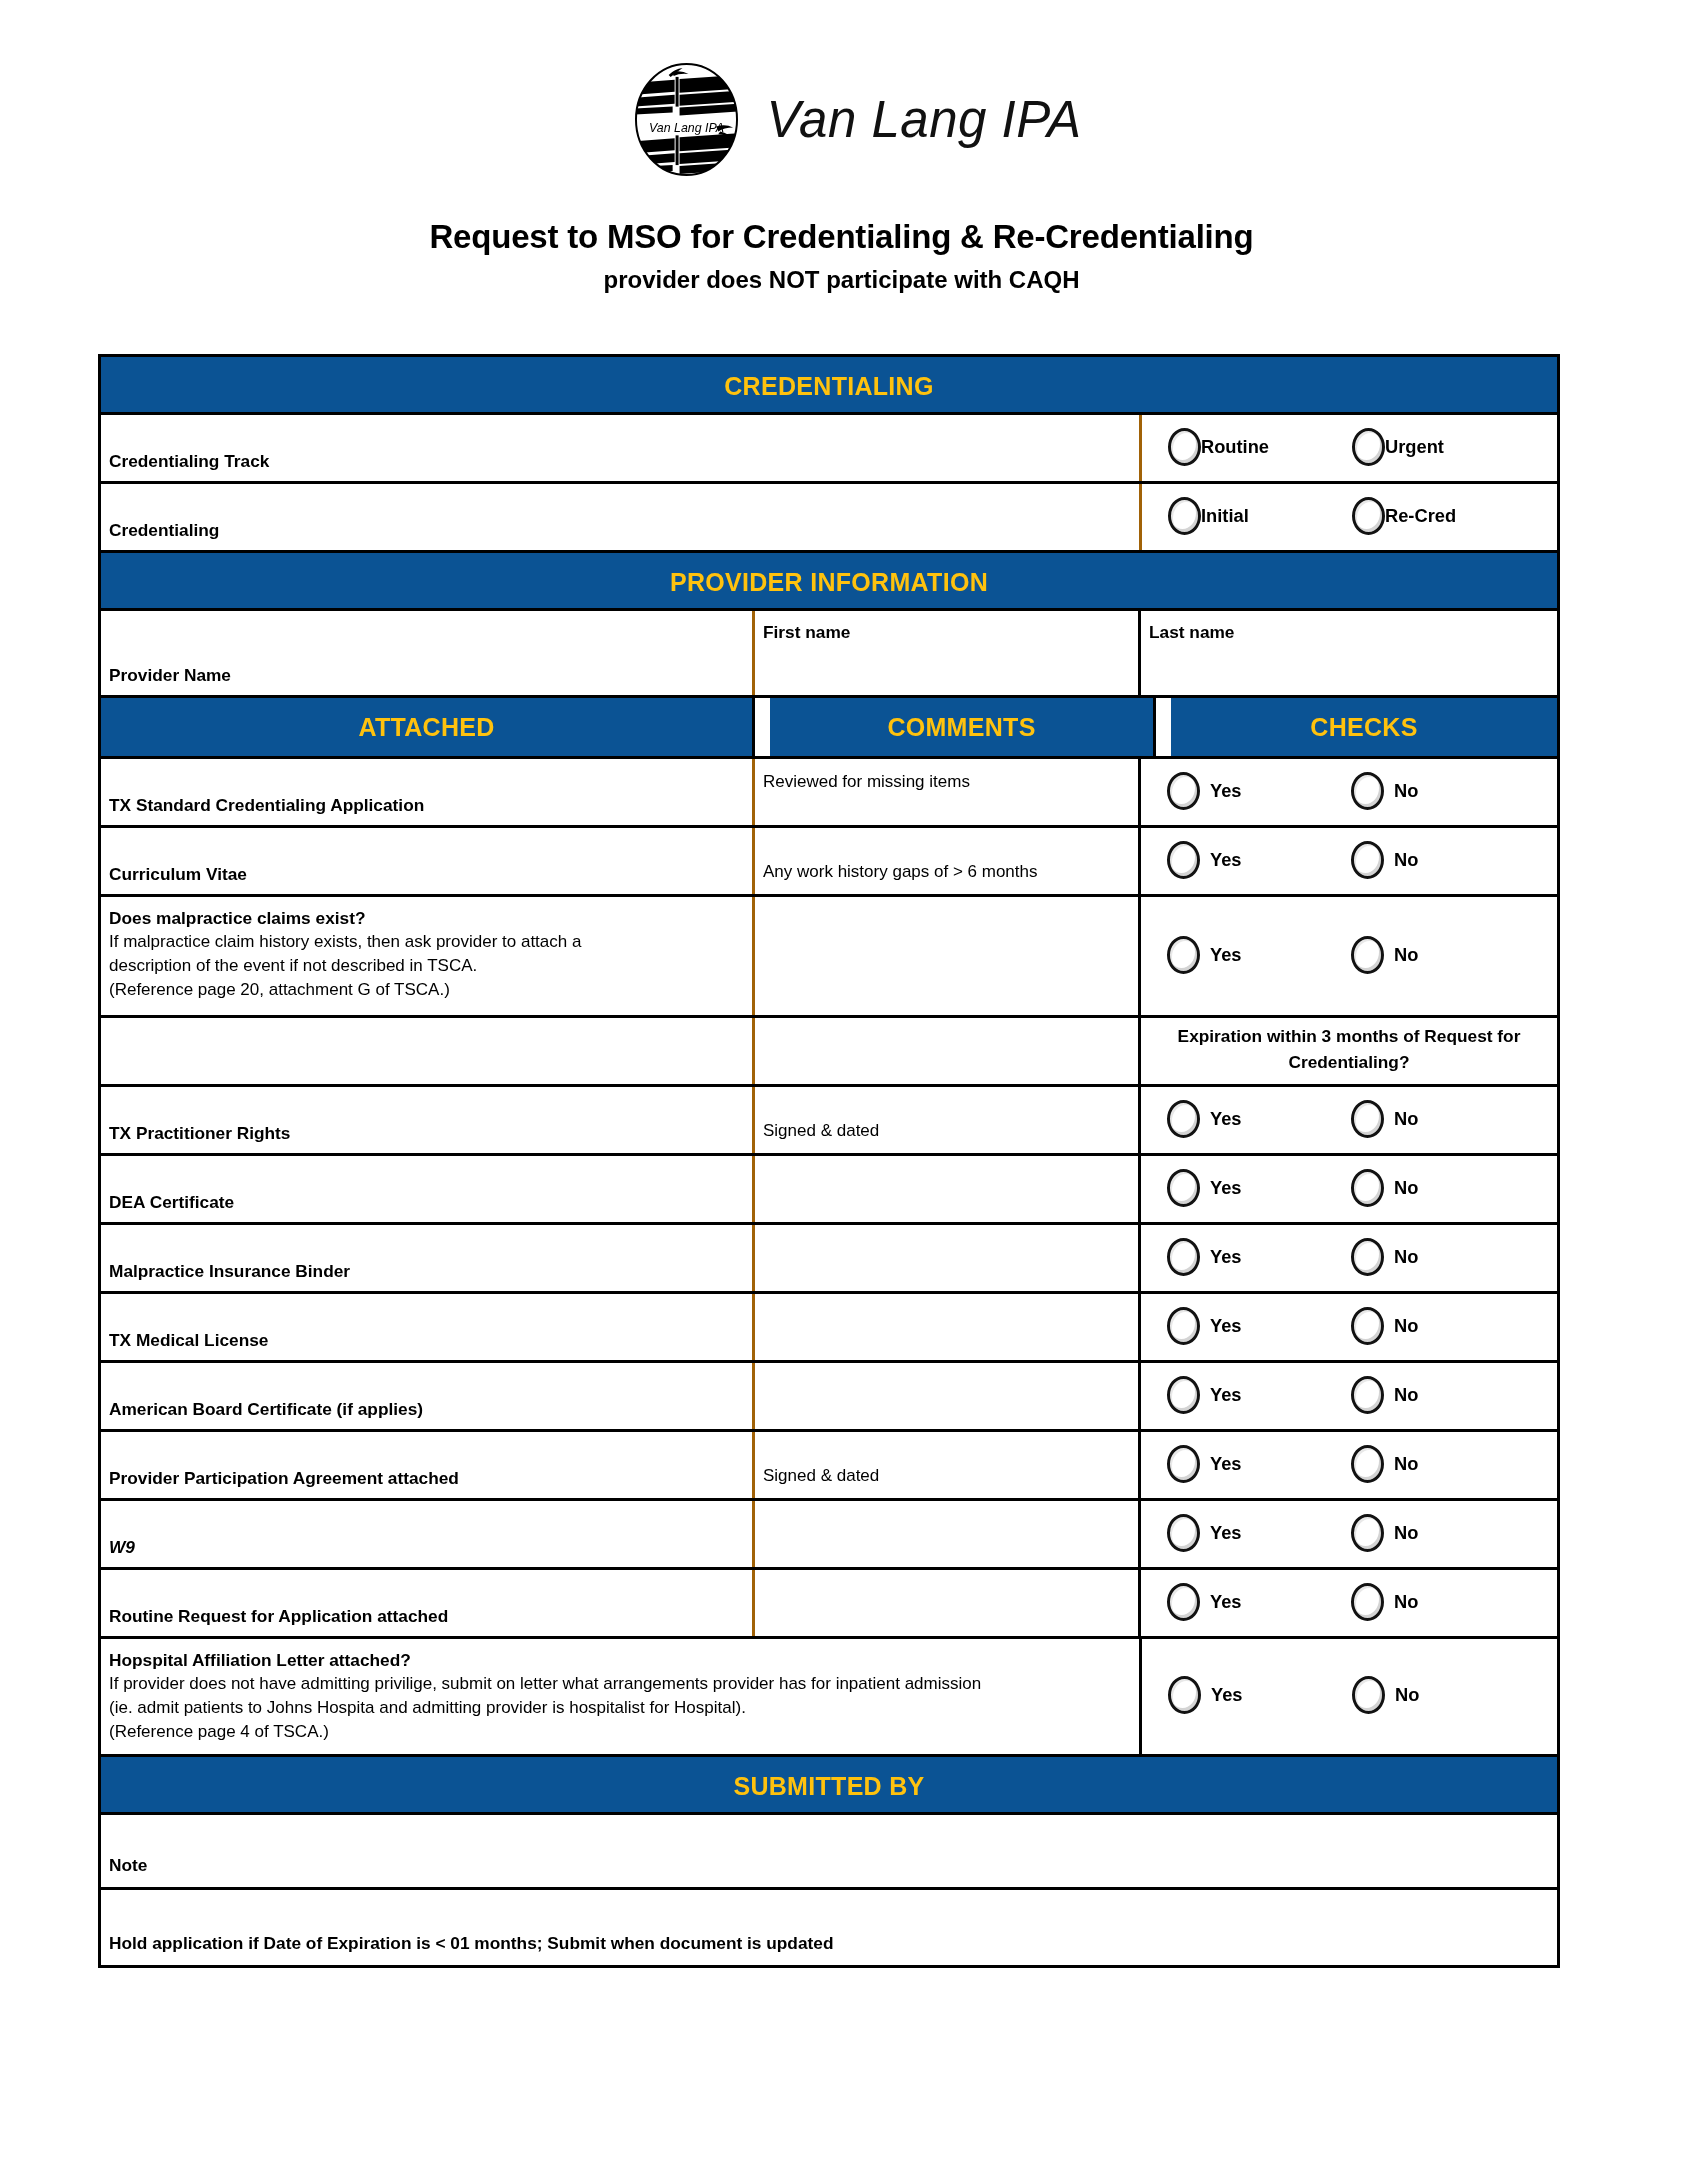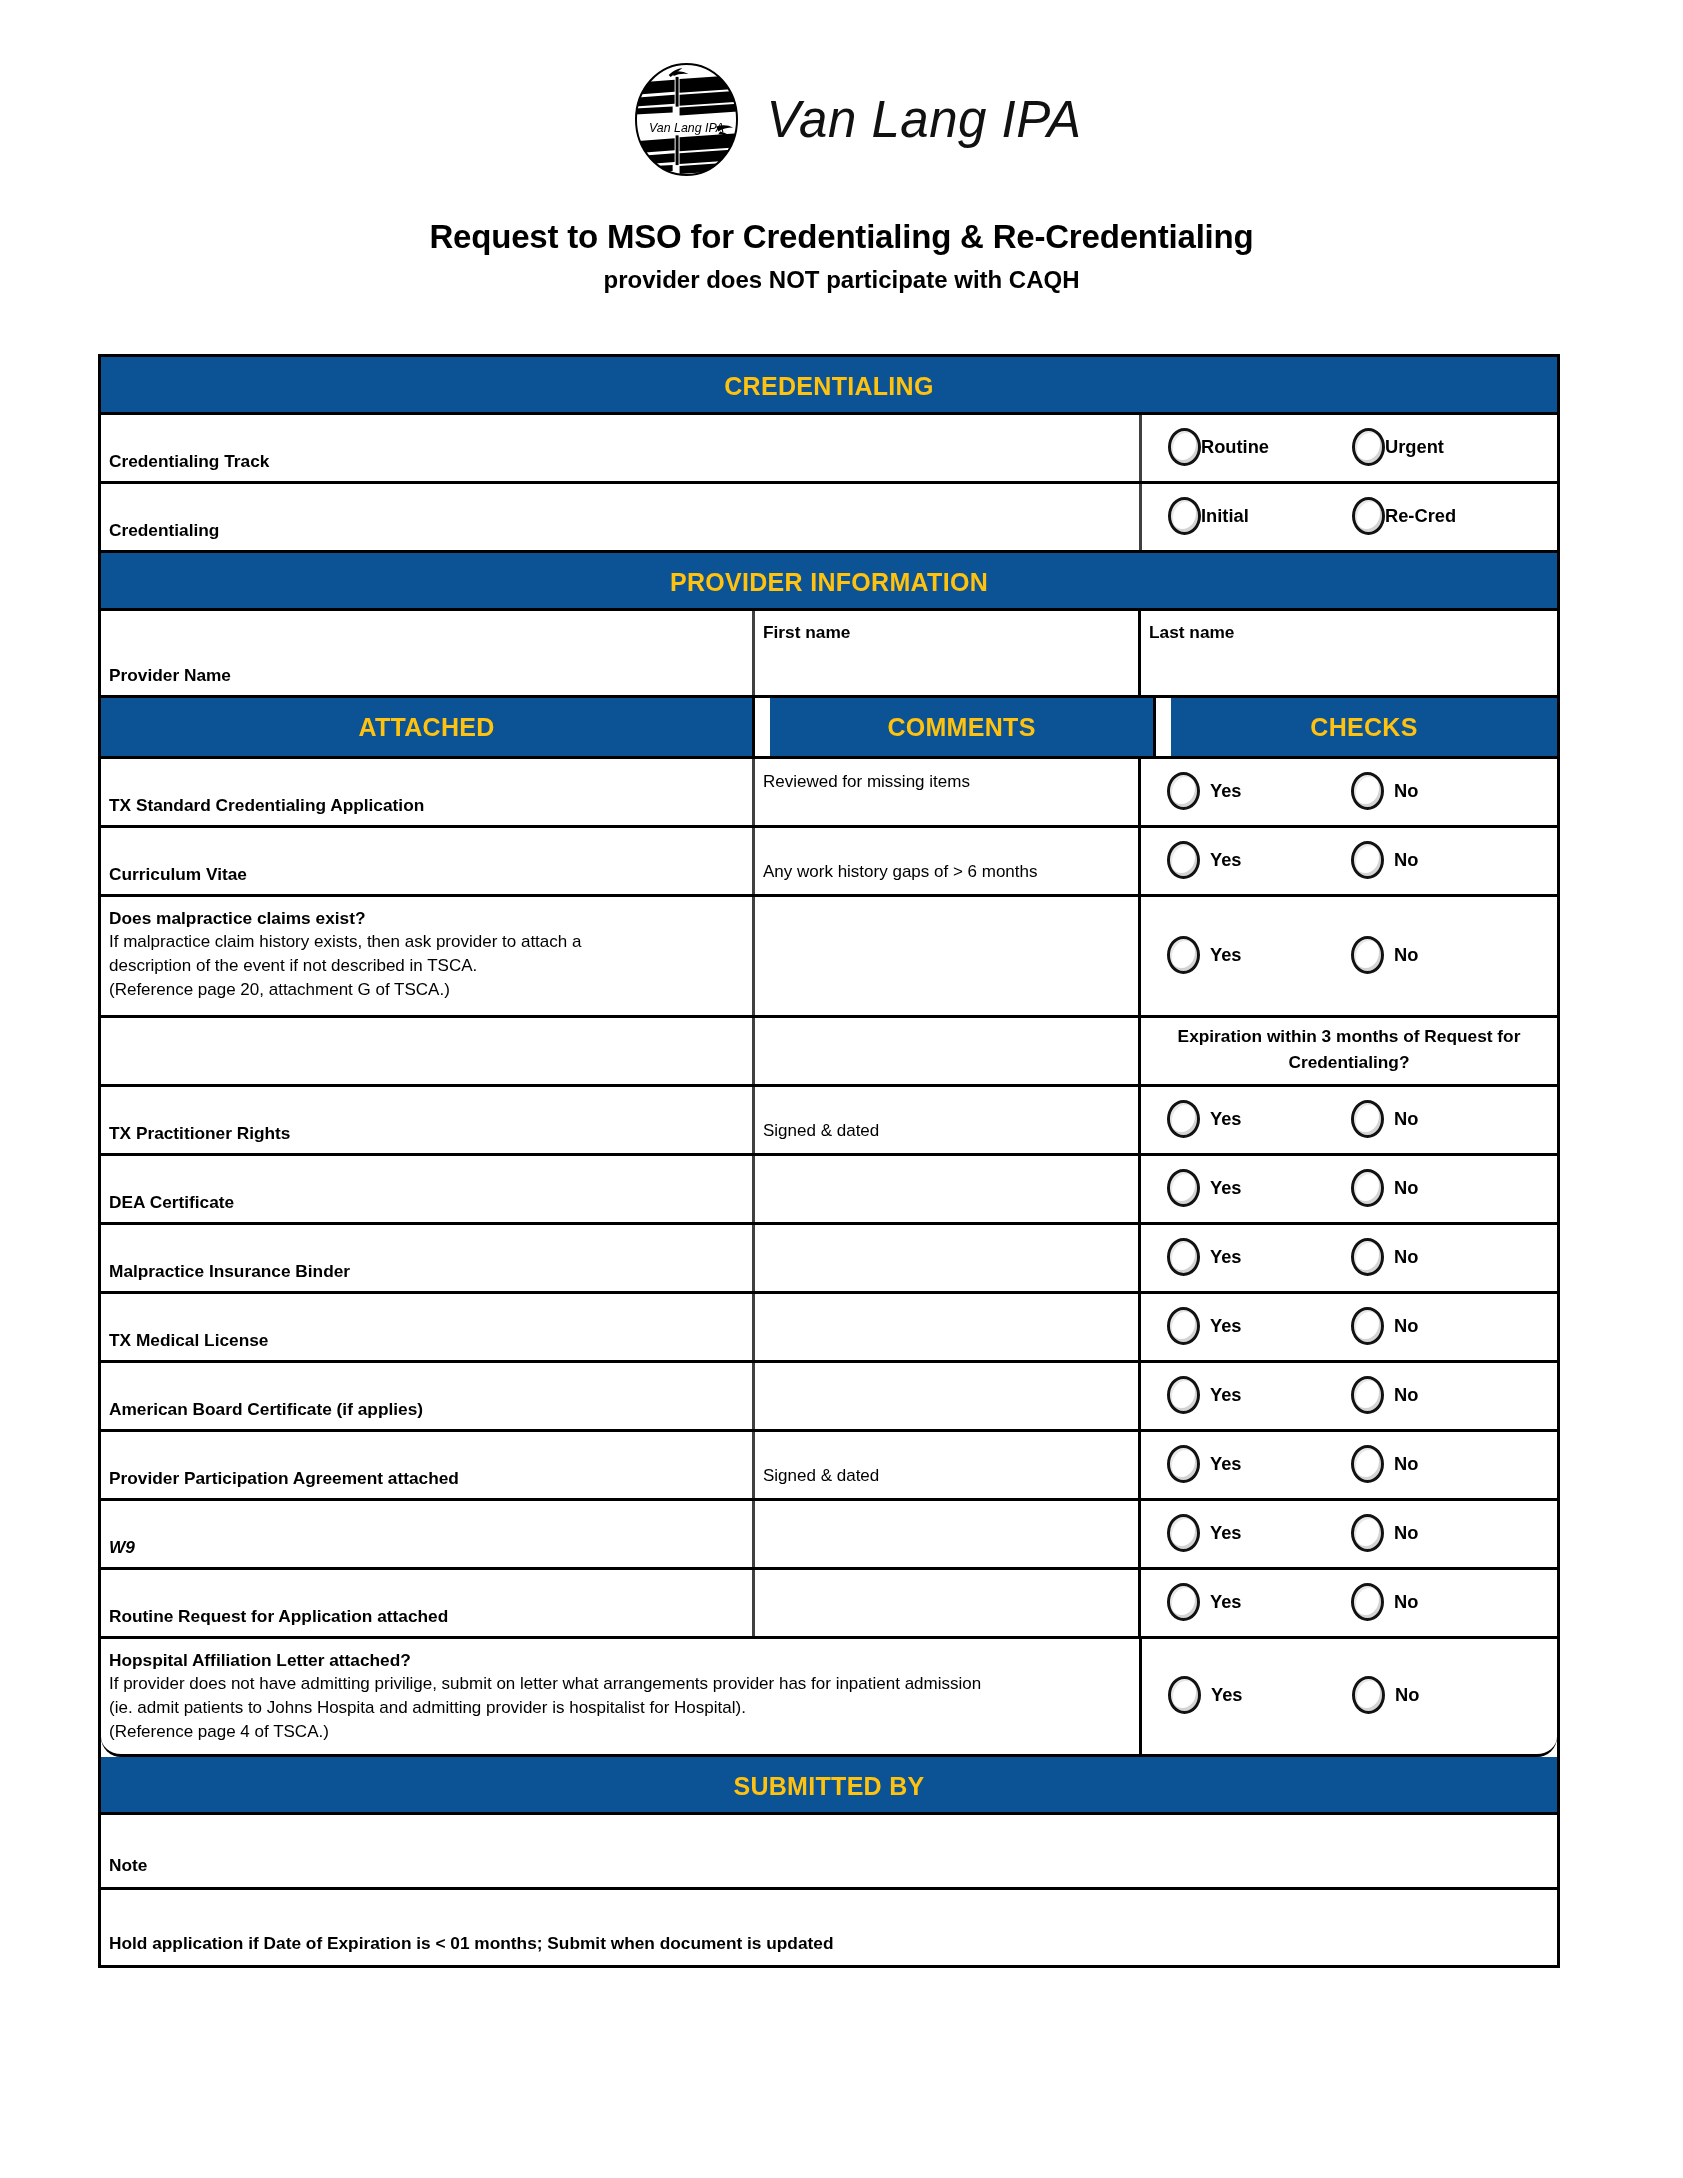--- a/index.html
+++ b/index.html
@@ -92,21 +92,21 @@
   .row:last-child { border-bottom: none; }
 
   .cell {
     box-sizing: border-box;
     position: relative;
     padding: 6px 8px 8px 8px;
   }
   .c-attached {
     width: 654px;
     flex: 0 0 654px;
-    border-right: 3px solid #404040;
+    border-right: 3px solid #a16207;
     display: flex;
     flex-direction: column;
     justify-content: flex-end;
   }
   .c-comments {
     width: 386px;
     flex: 0 0 386px;
     border-right: 3px solid #000;
     display: flex;
     flex-direction: column;
@@ -548,21 +548,21 @@
             <span class="opt-label">Yes</span>
           </div>
           <div class="opt w-b">
             <span class="bubble"></span>
             <span class="opt-label">No</span>
           </div>
         </div>
       </div>
     </div>
 
-    <div class="row" style="min-height:109px;border-radius:20px;">
+    <div class="row" style="min-height:109px;">
       <div class="cell c-merged12">
         <div class="label">Hopspital Affiliation Letter attached?</div>
         <div class="sub">If provider does not have admitting privilige, submit on letter what arrangements provider has for inpatient admission</div>
         <div class="sub">(ie. admit patients to Johns Hospita and admitting provider is hospitalist for Hospital).</div>
         <div class="sub">(Reference page 4 of TSCA.)</div>
       </div>
       <div class="cell c-checks">
         <div class="opts gap-1">
           <div class="opt w-a">
             <span class="bubble"></span>

